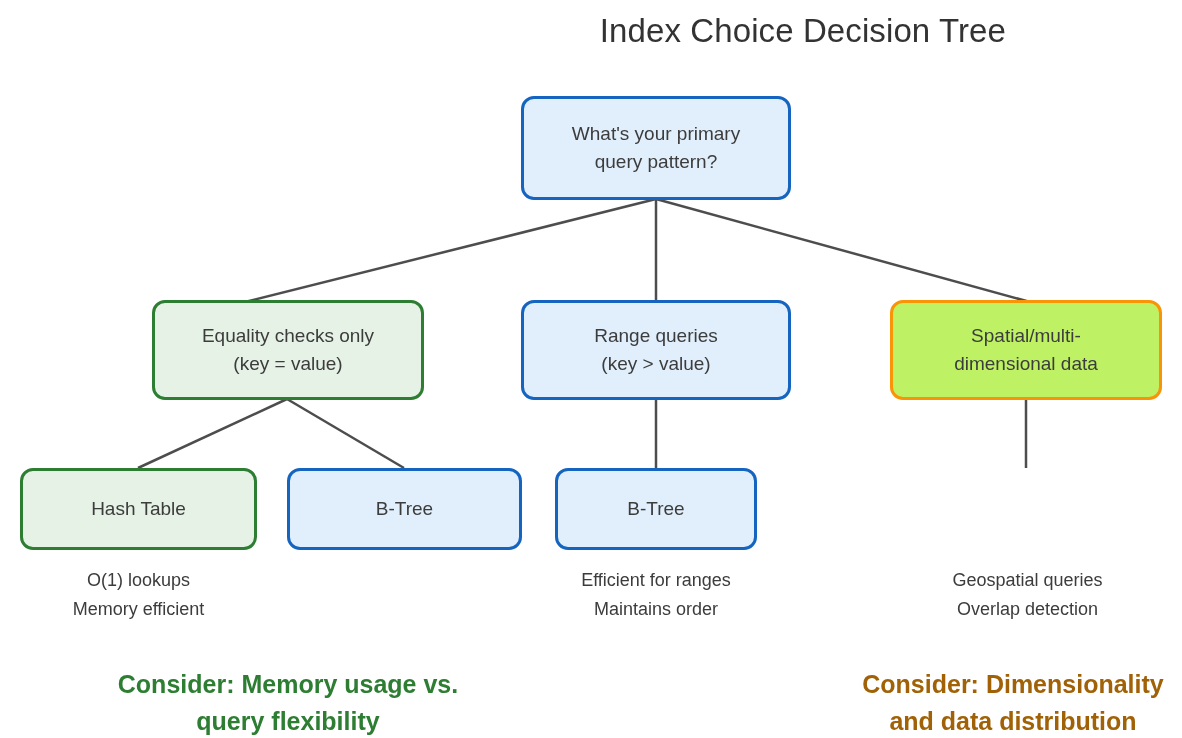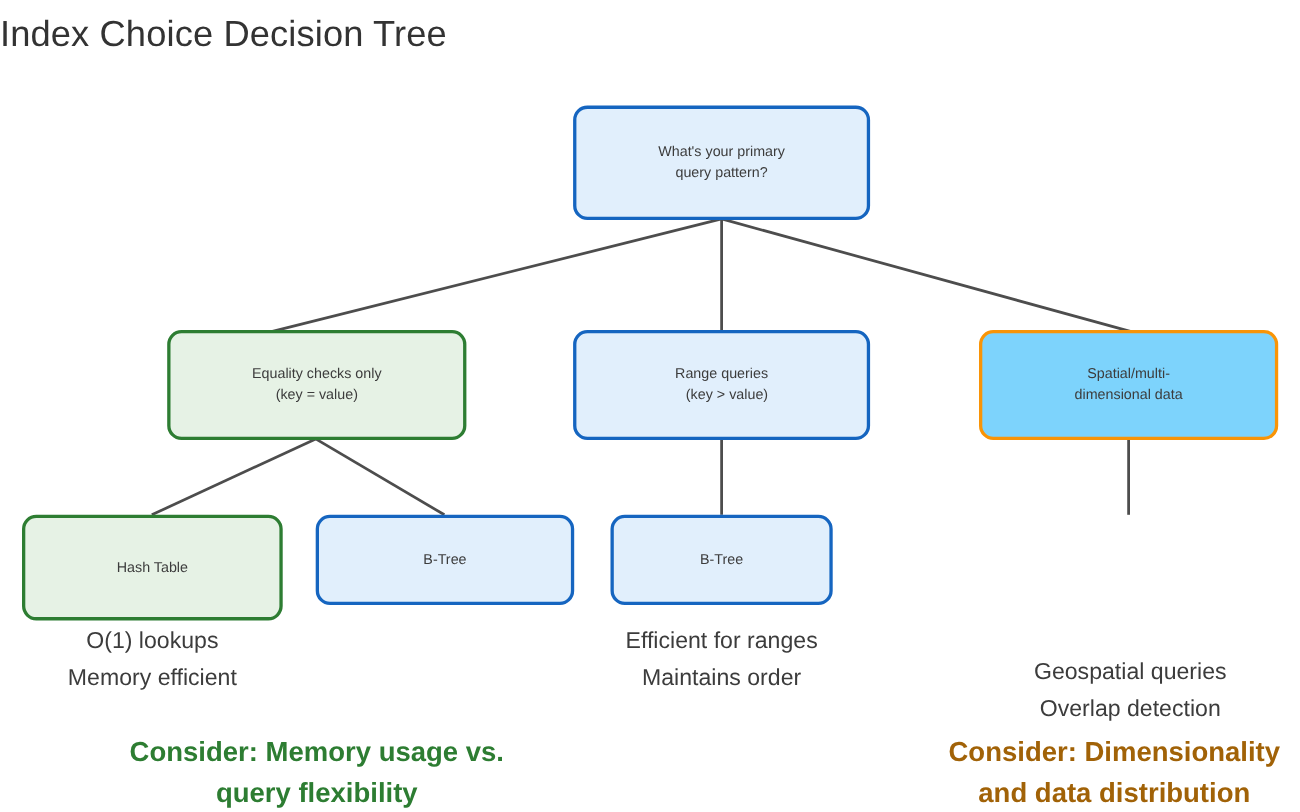--- a/index.html
+++ b/index.html
@@ -28,58 +28,58 @@
     width: 1182px;
     height: 738px;
     pointer-events: none;
   }
 
   .title {
     position: absolute;
     left: 0;
     top: 12px;
     width: 1006px;
-    text-align: left;
+    text-align: right;
     font-size: 33px;
     font-weight: 400;
     color: #333333;
     letter-spacing: 0.1px;
   }
 
   .node {
     position: absolute;
     box-sizing: border-box;
     border-radius: 13px;
     border-style: solid;
     border-width: 3px;
     display: flex;
     align-items: center;
     justify-content: center;
     text-align: center;
-    font-size: 13px;
+    font-size: 19px;
     line-height: 1.45;
     color: #3c3c3c;
     z-index: 2;
   }
 
   .node .node-text {
     display: block;
     white-space: pre-line;
     padding: 0 8px;
   }
 
   .node.blue   { border-color: #1565c0; background: #e1effc; }
   .node.green  { border-color: #2d7d32; background: #e6f2e5; }
-  .node.orange { border-color: #f99406; background: #7dd3fc; }
+  .node.orange { border-color: #f99406; background: #bef264; }
 
   .caption {
     position: absolute;
     box-sizing: border-box;
     text-align: center;
-    font-size: 21px;
+    font-size: 18px;
     line-height: 1.62;
     color: #3c3c3c;
     white-space: pre-line;
     z-index: 2;
   }
 
   .consider {
     position: absolute;
     box-sizing: border-box;
     text-align: center;
@@ -115,51 +115,51 @@
   <div class="node blue" style="left:521px; top:96px; width:270px; height:104px;">
     <span class="node-text">What's your primary
 query pattern?</span>
   </div>
 
   <div class="node green" style="left:152px; top:300px; width:272px; height:100px;text-align:center;">
     <span class="node-text">Equality checks only
 (key = value)</span>
   </div>
 
-  <div class="node blue" style="left:521px; top:300px; width:270px; height:100px;text-align:right;">
+  <div class="node blue" style="left:521px; top:300px; width:270px; height:100px;">
     <span class="node-text">Range queries
 (key &gt; value)</span>
   </div>
 
   <div class="node orange" style="left:890px; top:300px; width:272px; height:100px;">
     <span class="node-text">Spatial/multi-
 dimensional data</span>
   </div>
 
-  <div class="node green" style="left:20px; top:468px; width:237px; height:96px;">
+  <div class="node green" style="left:20px; top:468px; width:237px; height:82px;">
     <span class="node-text">Hash Table</span>
   </div>
 
   <div class="node blue" style="left:287px; top:468px; width:235px; height:82px;">
     <span class="node-text">B-Tree</span>
   </div>
 
   <div class="node blue" style="left:555px; top:468px; width:202px; height:82px;">
     <span class="node-text">B-Tree</span>
   </div>
 
 
   <div class="caption" style="left:20px; top:566px; width:237px;">O(1) lookups
 Memory efficient</div>
 
 
   <div class="caption" style="left:555px; top:566px; width:202px;">Efficient for ranges
 Maintains order</div>
 
-  <div class="caption" style="left:910px; top:566px; width:235px;margin-top:28px;">Geospatial queries
+  <div class="caption" style="left:910px; top:566px; width:235px;">Geospatial queries
 Overlap detection</div>
 
   <div class="consider green" style="left:108px; top:666px; width:360px;">Consider: Memory usage vs.
 query flexibility</div>
 
 
   <div class="consider orange" style="left:848px; top:666px; width:330px;">Consider: Dimensionality
 and data distribution</div>
 
 </div>

